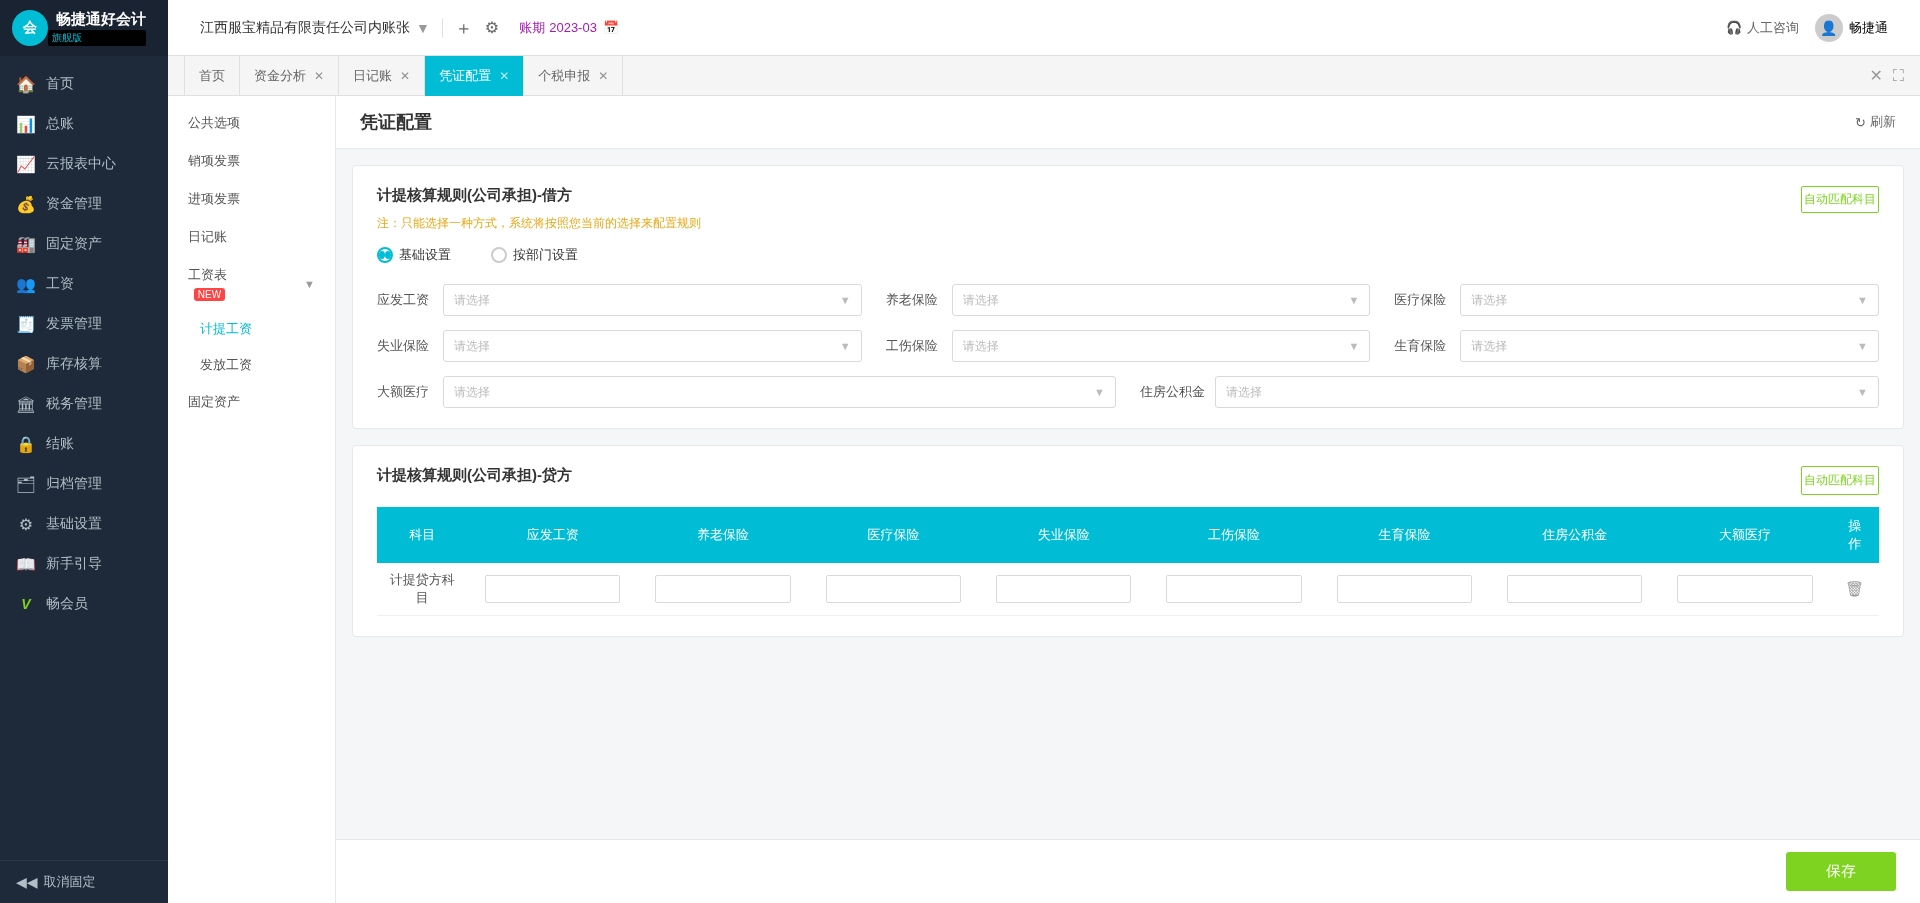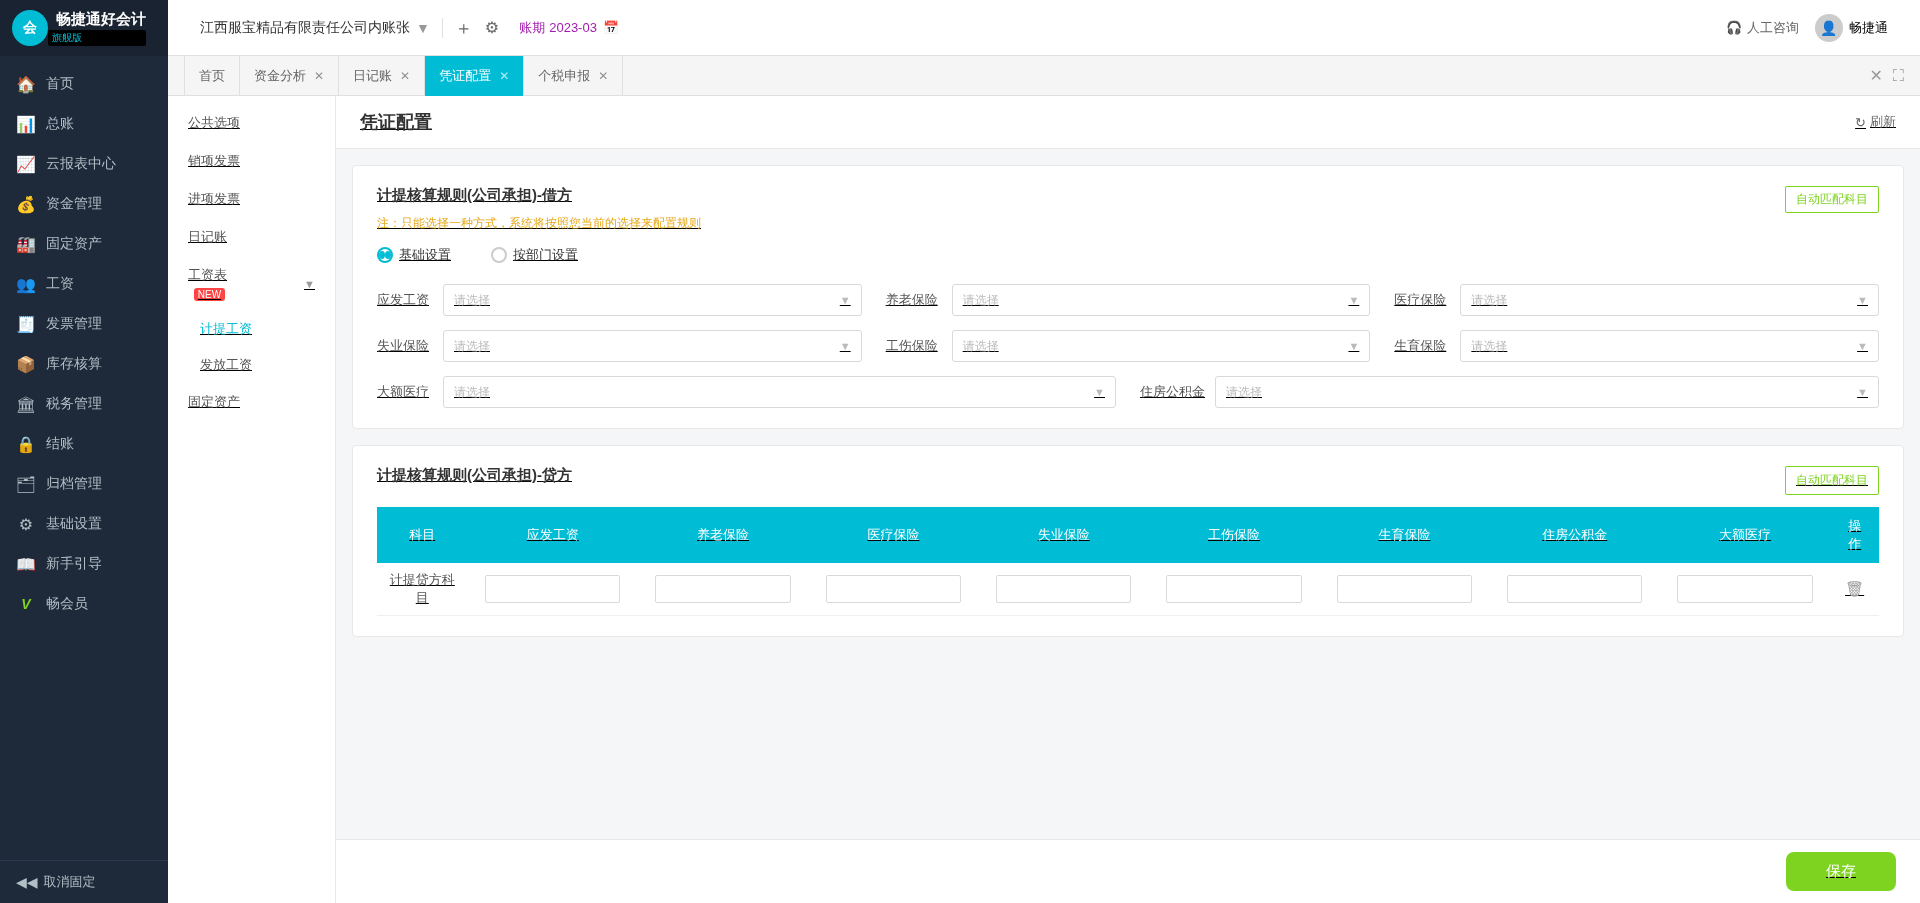--- a/index.html
+++ b/index.html
@@ -203,21 +203,20 @@
       color: #999;
       font-size: 16px;
     }
     .tab-bar-controls span { cursor: pointer; }
 
     
     .content-area {
       flex: 1;
       display: flex;
       overflow: hidden;
-      text-decoration: underline;
     }
 
     
     .left-menu {
       width: 168px;
       background: #fff;
       border-right: 1px solid #e8e8e8;
       overflow-y: auto;
       flex-shrink: 0;
       padding: 8px 0;
@@ -305,21 +304,21 @@
       font-size: 12px;
       margin-bottom: 14px;
     }
     .auto-match-btn {
       position: absolute;
       top: 20px;
       right: 24px;
       border: 1px solid #7ed321;
       color: #7ed321;
       background: #fff;
-      padding: 4px 10px;
+      padding: 4px 2px;
       font-size: 12px;
       cursor: pointer;
       border-radius: 2px;
     }
 
     
     .radio-group {
       display: flex;
       gap: 40px;
       margin-bottom: 20px;
@@ -433,21 +432,21 @@
       justify-content: flex-end;
       border-top: 1px solid #e8e8e8;
       flex-shrink: 0;
     }
     .save-btn {
       background: #7ed321;
       color: #fff;
       border: none;
       padding: 10px 40px;
       font-size: 15px;
-      border-radius: 8px;
+      border-radius: 3px;
       cursor: pointer;
     }
 
     
     ::-webkit-scrollbar { width: 6px; height: 6px; }
     ::-webkit-scrollbar-thumb { background: #ccc; border-radius: 3px; }
     ::-webkit-scrollbar-track { background: #f5f5f5; }
   </style>
 </head>
 <body>

